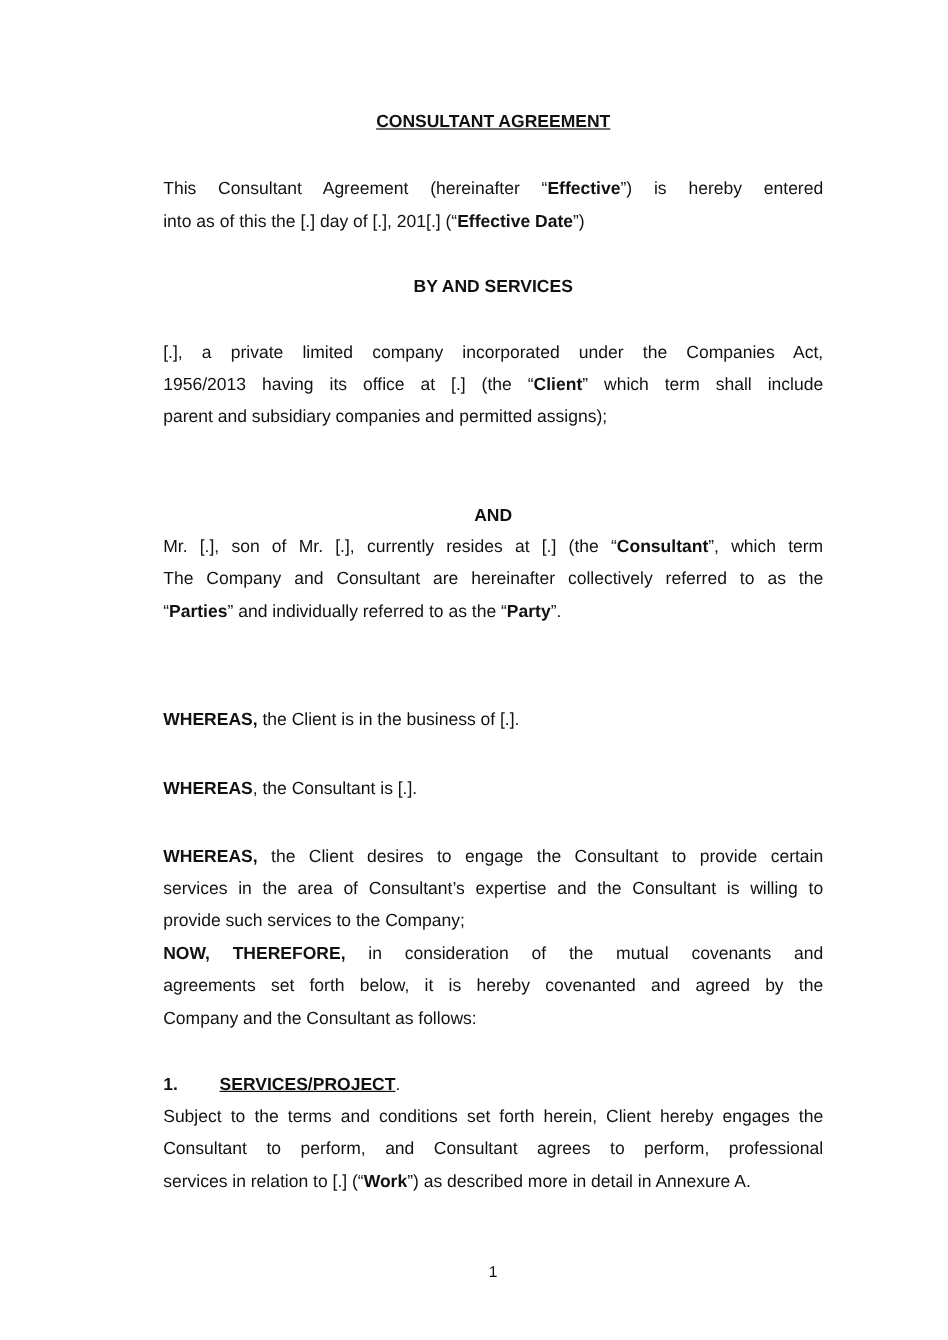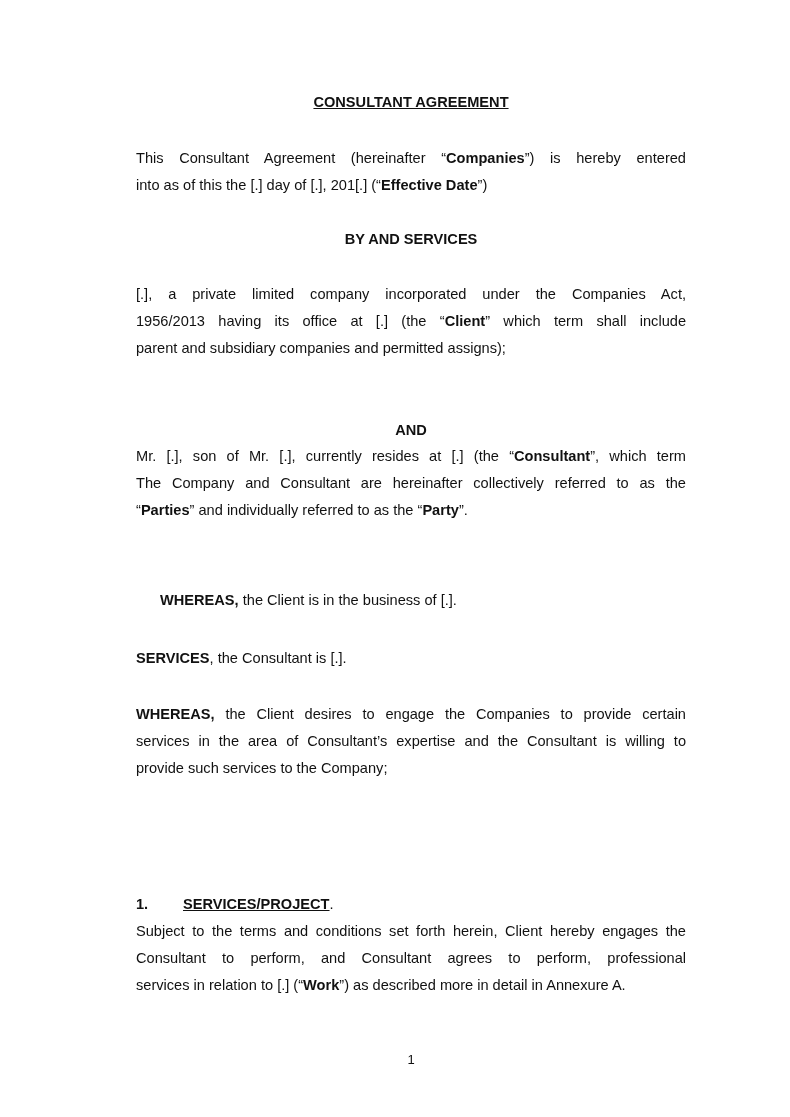--- a/index.html
+++ b/index.html
@@ -23,54 +23,59 @@
     .page-num { position: absolute; left: 0; width: 790px; text-align: center; top: 1052px; font-size: 13px; }
   </style>
 </head>
 <body>
 
 <div class="page">
 
   <div class="center title" style="top:94px;">CONSULTANT AGREEMENT</div>
 
   <div class="para" style="top:145px;">
-    <span class="ln"><span>This Consultant Agreement (hereinafter “</span><b>Companies</b><span>”) is hereby entered</span></span>
+    <span class="ln"><span>This Consultant Agreement (hereinafter “</span><b>Effective</b><span>”) is hereby entered</span></span>
     <span class="ln last"><span>into as of this the [.] day of [.], 201[.] (“</span><b>Effective Date</b><span>”)</span></span>
   </div>
 
   <div class="center" style="top:231px;">BY AND SERVICES</div>
 
   <div class="para" style="top:281px;">
     <span class="ln">[.], a private limited company incorporated under the Companies Act,</span>
     <span class="ln"><span>1956/2013 having its office at [.] (the “</span><b>Client</b><span>” which term shall include</span></span>
     <span class="ln last">parent and subsidiary companies and permitted assigns);</span>
   </div>
 
   <div class="center" style="top:394px;margin-top:28px;">AND</div>
 
   <div class="para" style="top:443px;">
     <span class="ln"><span>Mr. [.], son of Mr. [.], currently resides at [.] (the “</span><b>Consultant</b><span>”, which term</span></span>
     <span class="ln">The Company and Consultant are hereinafter collectively referred to as the</span>
     <span class="ln last"><span>“</span><b>Parties</b><span>” and individually referred to as the “</span><b>Party</b><span>”.</span></span>
   </div>
 
-  <div class="para" style="top:587px;margin-left:24px;">
+  <div class="para" style="top:587px;">
     <span class="ln last"><b>WHEREAS,</b><span> the Client is in the business of [.].</span></span>
   </div>
 
   <div class="para" style="top:645px;">
-    <span class="ln last"><b>SERVICES</b><span>, the Consultant is [.].</span></span>
+    <span class="ln last"><b>WHEREAS</b><span>, the Consultant is [.].</span></span>
   </div>
 
   <div class="para" style="top:701px;">
-    <span class="ln"><b>WHEREAS,</b><span> the Client desires to engage the Companies to provide certain</span></span>
+    <span class="ln"><b>WHEREAS,</b><span> the Client desires to engage the Consultant to provide certain</span></span>
     <span class="ln">services in the area of Consultant’s expertise and the Consultant is willing to</span>
     <span class="ln last">provide such services to the Company;</span>
   </div>
 
+  <div class="para" style="top:782px;">
+    <span class="ln"><b>NOW, THEREFORE,</b><span> in consideration of the mutual covenants and</span></span>
+    <span class="ln">agreements set forth below, it is hereby covenanted and agreed by the</span>
+    <span class="ln last">Company and the Consultant as follows:</span>
+  </div>
 
   <div class="para" style="top:891px;">
     <span class="ln last"><span class="sec-num">1.</span><span class="sec-title">SERVICES/PROJECT</span><span>.</span></span>
     <span class="ln">Subject to the terms and conditions set forth herein, Client hereby engages the</span>
     <span class="ln">Consultant to perform, and Consultant agrees to perform, professional</span>
     <span class="ln last"><span>services in relation to [.] (“</span><b>Work</b><span>”) as described more in detail in Annexure A.</span></span>
   </div>
 
   <div class="page-num">1</div>
 </div>

